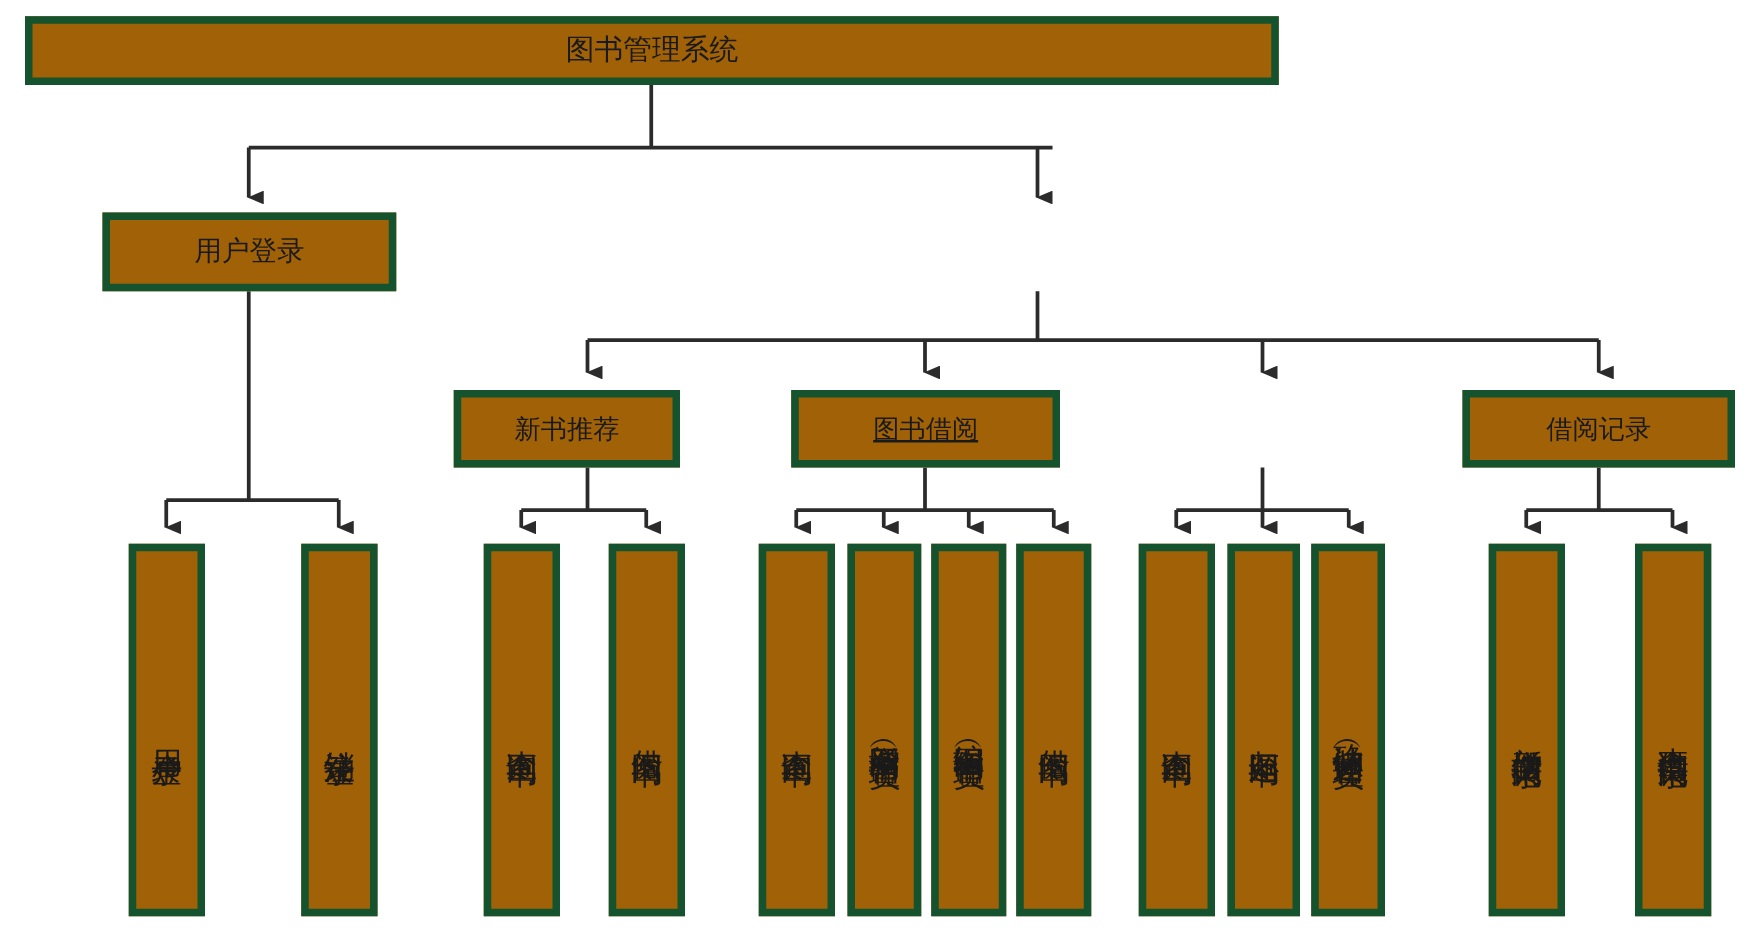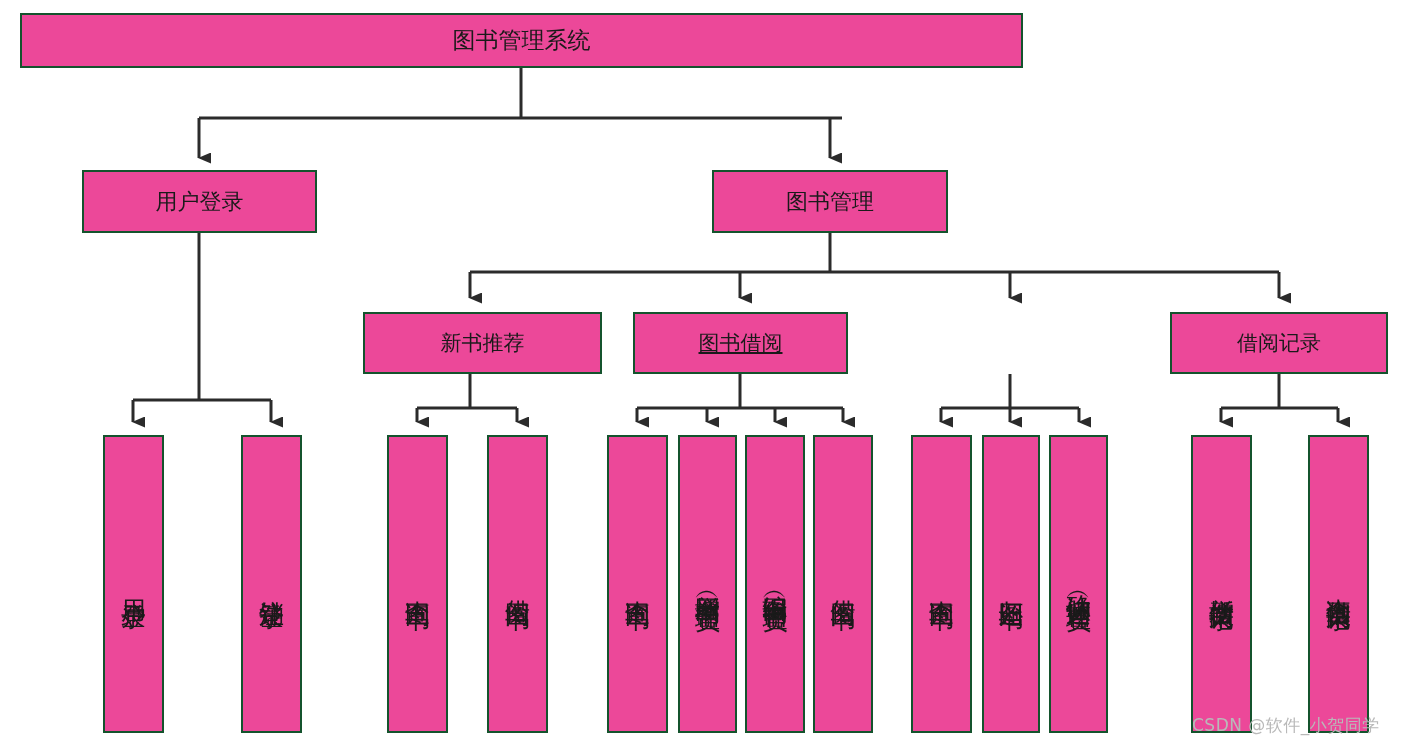--- a/index.html
+++ b/index.html
@@ -8,22 +8,22 @@
     background:#ffffff;
     font-family:"DejaVu Sans","Liberation Sans",sans-serif;
     overflow:hidden;
   }
   #canvas{position:relative;width:1405px;height:747px;}
   svg.lines{position:absolute;left:0;top:0;width:1405px;height:747px;}
 
   .node{
     position:absolute;
     box-sizing:border-box;
-    background:#ec4899;
-    border:2px solid #14532d;
+    background:#a16207;
+    border:6px solid #14532d;
     display:flex;
     align-items:center;
     justify-content:center;
     color:#1a1a1a;
   }
   .node .lbl{
     display:block;
     text-align:center;
     line-height:1.18;
     white-space:pre;
@@ -110,25 +110,22 @@
   </svg>
 
   <div class="node root" style="left:20px;top:13px;width:1003px;height:55px;">
     <span class="lbl">图书管理系统</span>
   </div>
 
   <div class="node lvl1" style="left:82px;top:170px;width:235px;height:63px;">
     <span class="lbl">用户登录</span>
   </div>
 
-  <div class="node lvl1" style="left:712px;top:170px;width:236px;height:63px;">
-    <span class="lbl">图书管理</span>
-  </div>
 
-  <div class="node lvl2" style="left:363px;top:312px;width:239px;height:62px;">
+  <div class="node lvl2" style="left:363px;top:312px;width:181px;height:62px;">
     <span class="lbl">新书推荐</span>
   </div>
 
   <div class="node lvl2" style="left:633px;top:312px;width:215px;height:62px;text-decoration:underline;">
     <span class="lbl">图书借阅</span>
   </div>
 
 
   <div class="node lvl2" style="left:1170px;top:312px;width:218px;height:62px;justify-content:center;">
     <span class="lbl">借阅记录</span>
@@ -179,15 +176,14 @@
   </div>
 
   <div class="node leaf" style="left:1191px;top:435px;width:61px;height:298px;">
     <span class="lbl">新增借阅记录</span>
   </div>
 
   <div class="node leaf" style="left:1308px;top:435px;width:61px;height:298px;">
     <span class="lbl">查询借阅记录</span>
   </div>
 
-  <div id="watermark">CSDN @软件_小贺同学</div>
 
 </div>
 
 </body></html>

